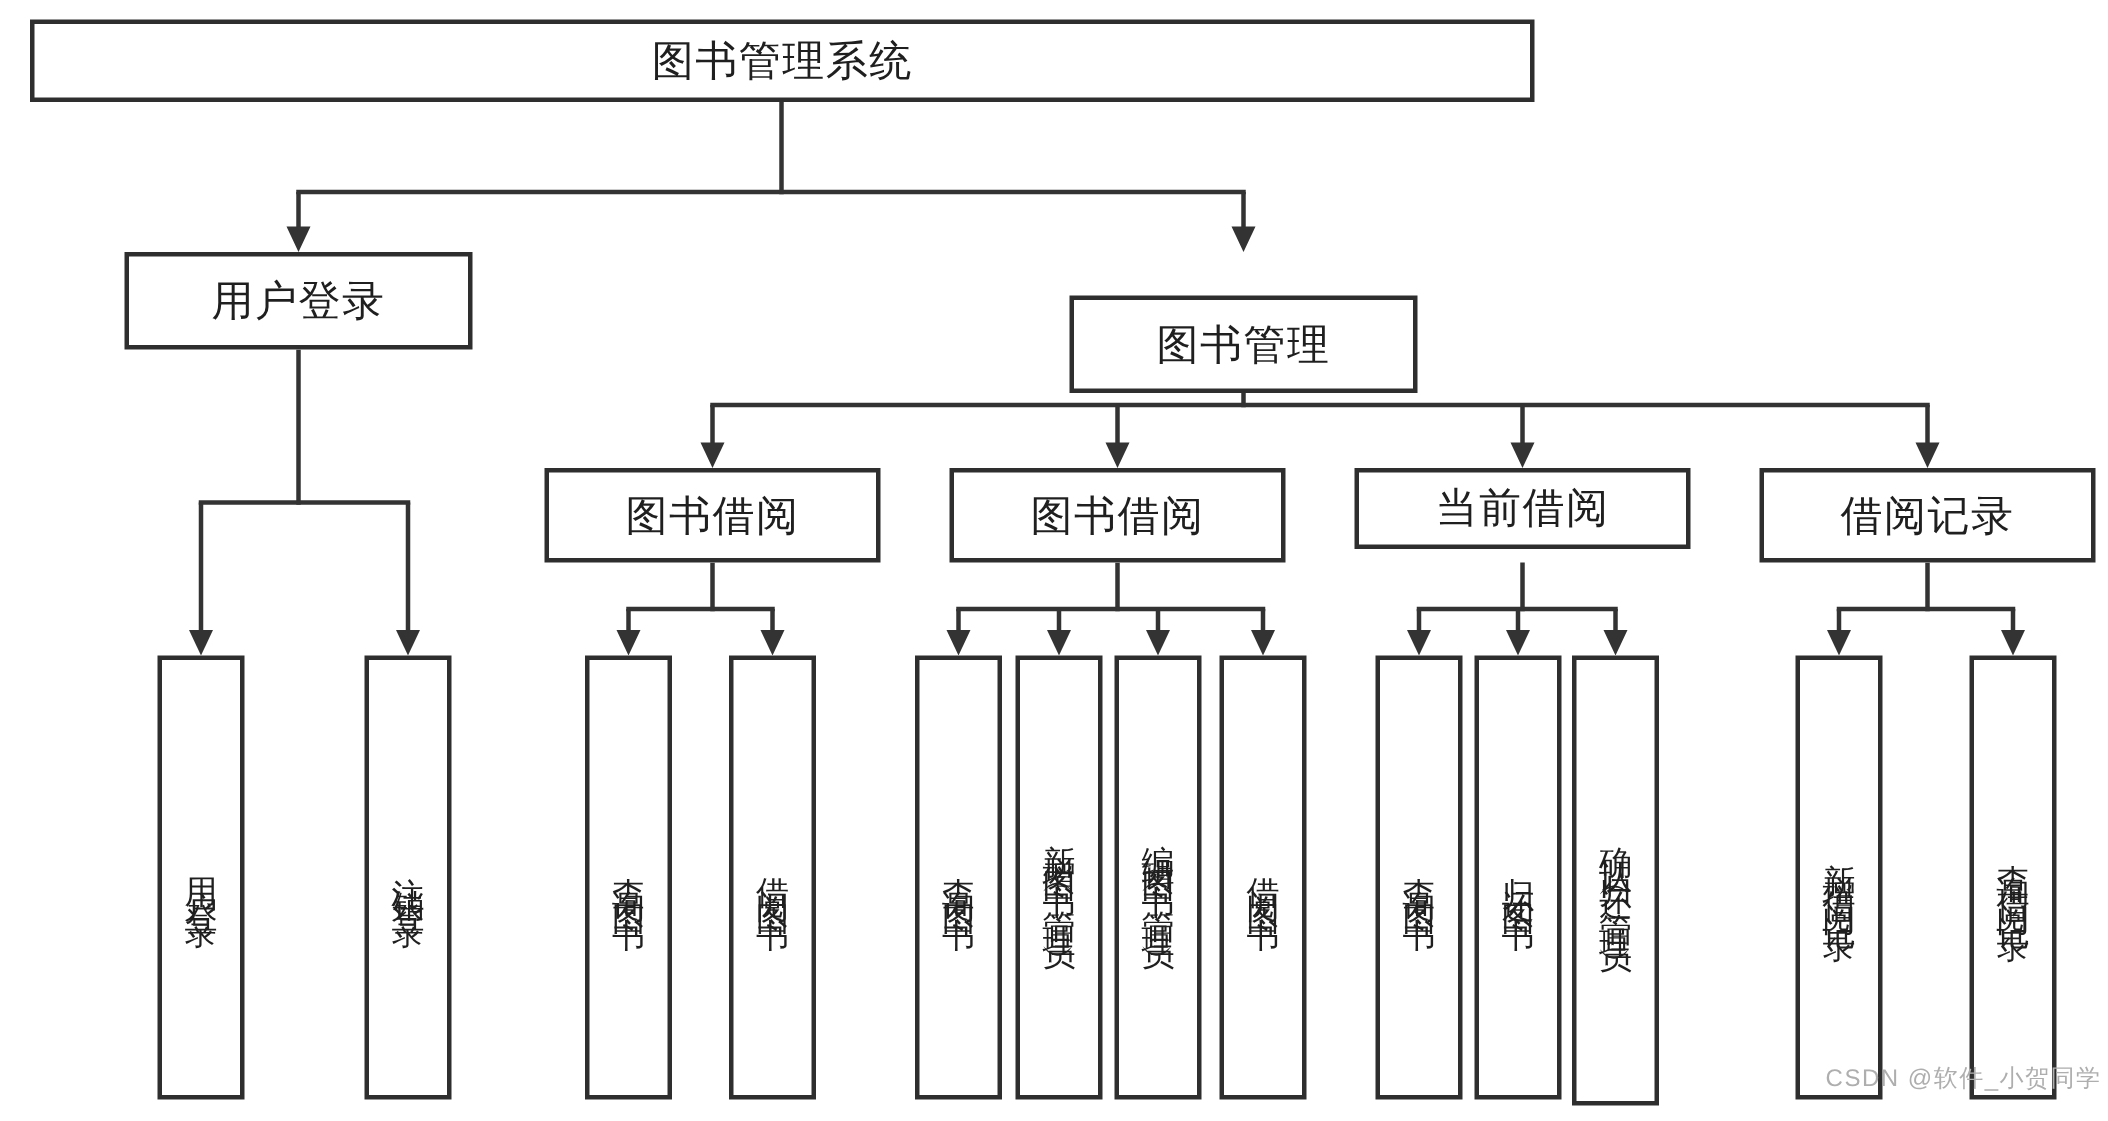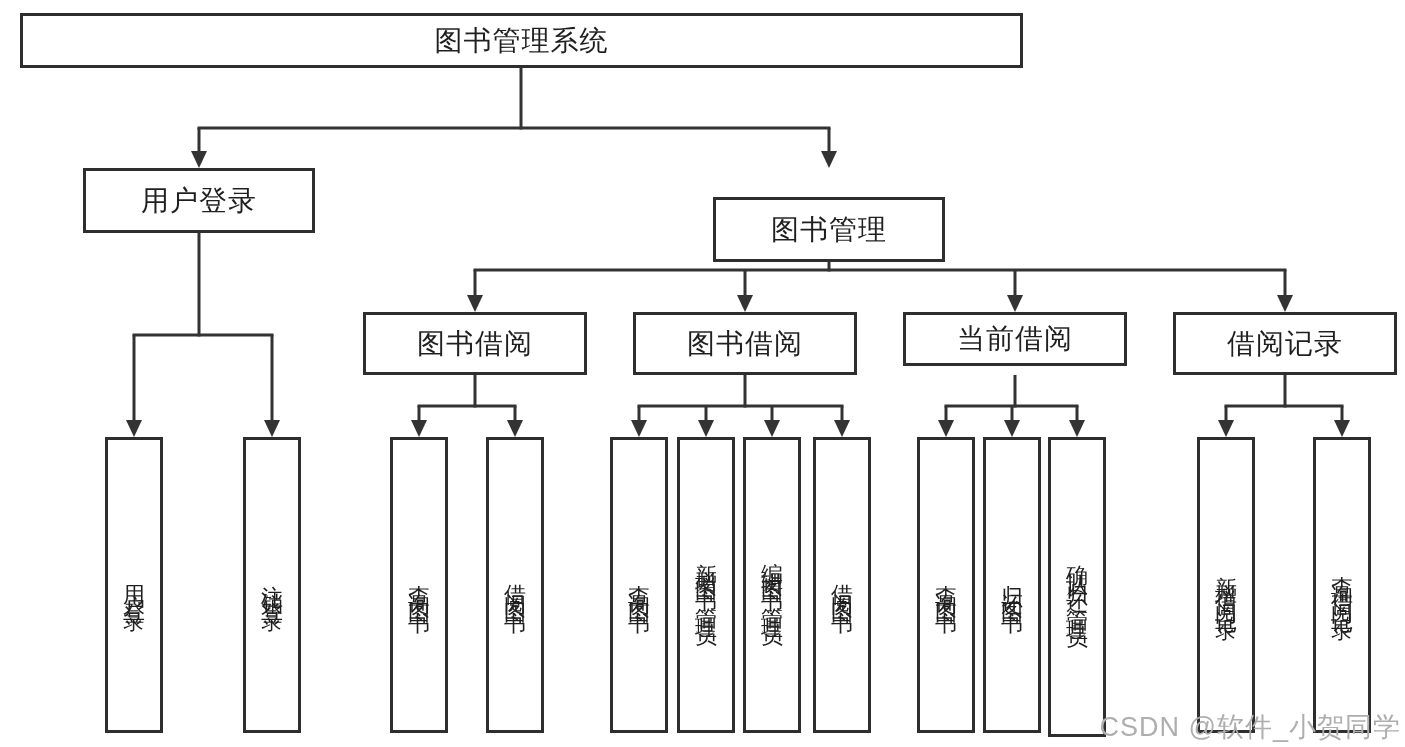--- a/index.html
+++ b/index.html
@@ -36,21 +36,21 @@
     writing-mode: vertical-rl;
     text-orientation: mixed;
     letter-spacing: 9px;
     line-height: 1;
     white-space: nowrap;
   }
   .watermark {
     position: absolute;
     right: 4px;
     top: 709px;
-    font-size: 27px;
+    font-size: 16px;
     color: #aeaeae;
     letter-spacing: 1px;
     z-index: 10;
     white-space: nowrap;
   }
 </style>
 </head>
 <body>
 
 <div class="canvas">

